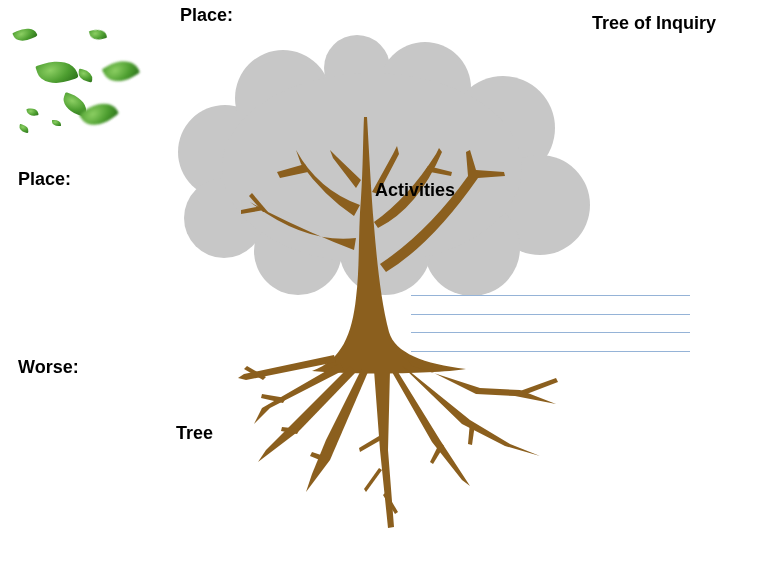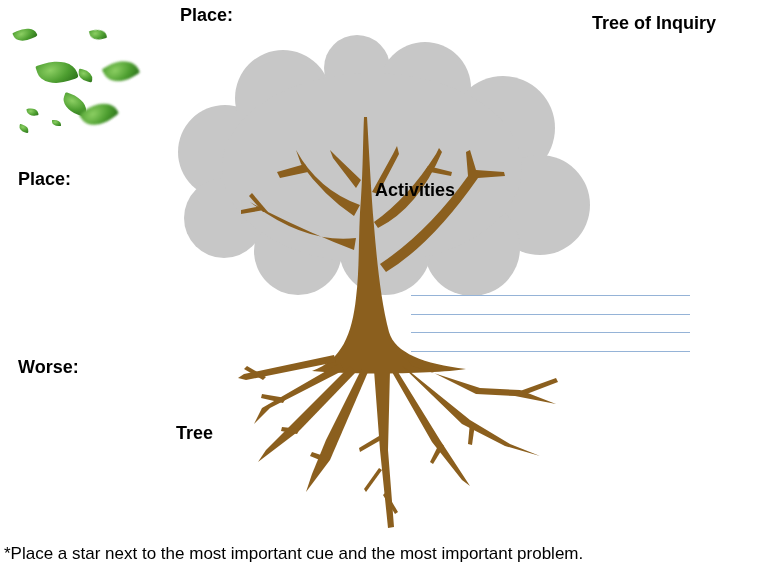--- a/index.html
+++ b/index.html
@@ -103,15 +103,14 @@
   <div class="lbl" style="left:339px;top:180px;margin-left:36px;">Activities</div>
   <div class="lbl" style="left:176px;top:423px;">Tree</div>
 
   <div class="writing-lines" id="writing-lines">
       <div class="writing-line"></div>
       <div class="writing-line"></div>
       <div class="writing-line"></div>
       <div class="writing-line"></div>
     </div>
 
-  <div class="footnote">*Place a star next to the most important cue and the most important problem.</div>
 
 </div>
 
 </body></html>

